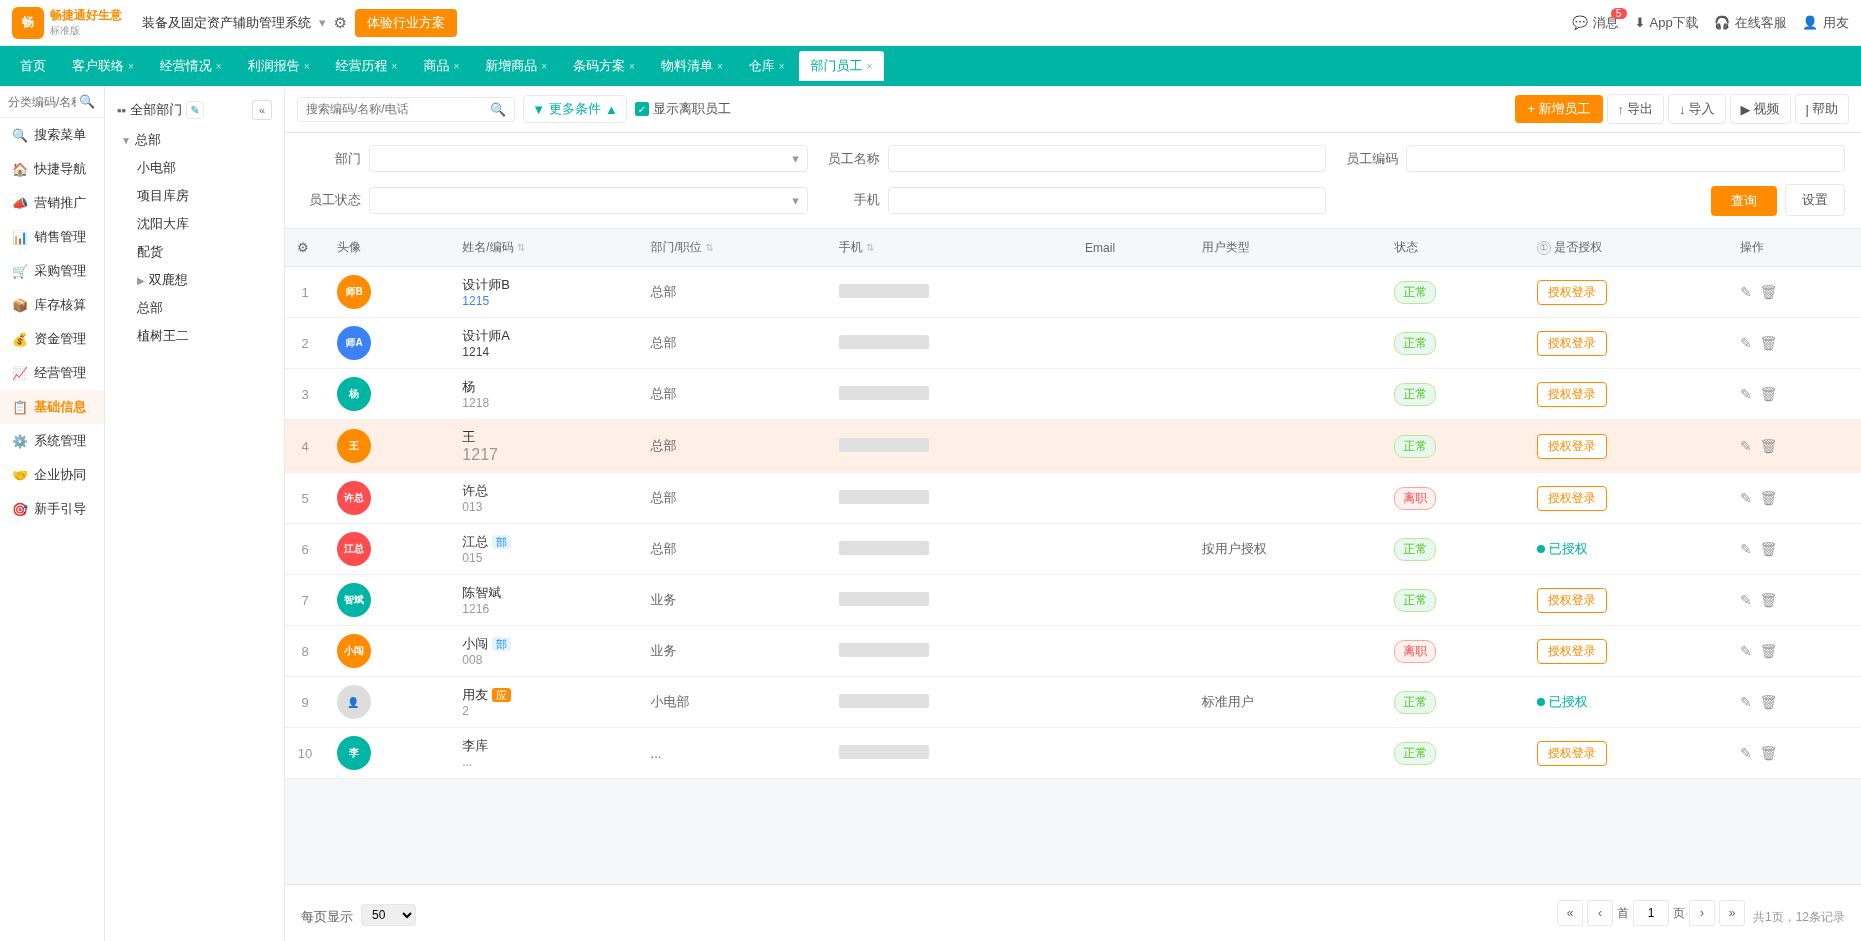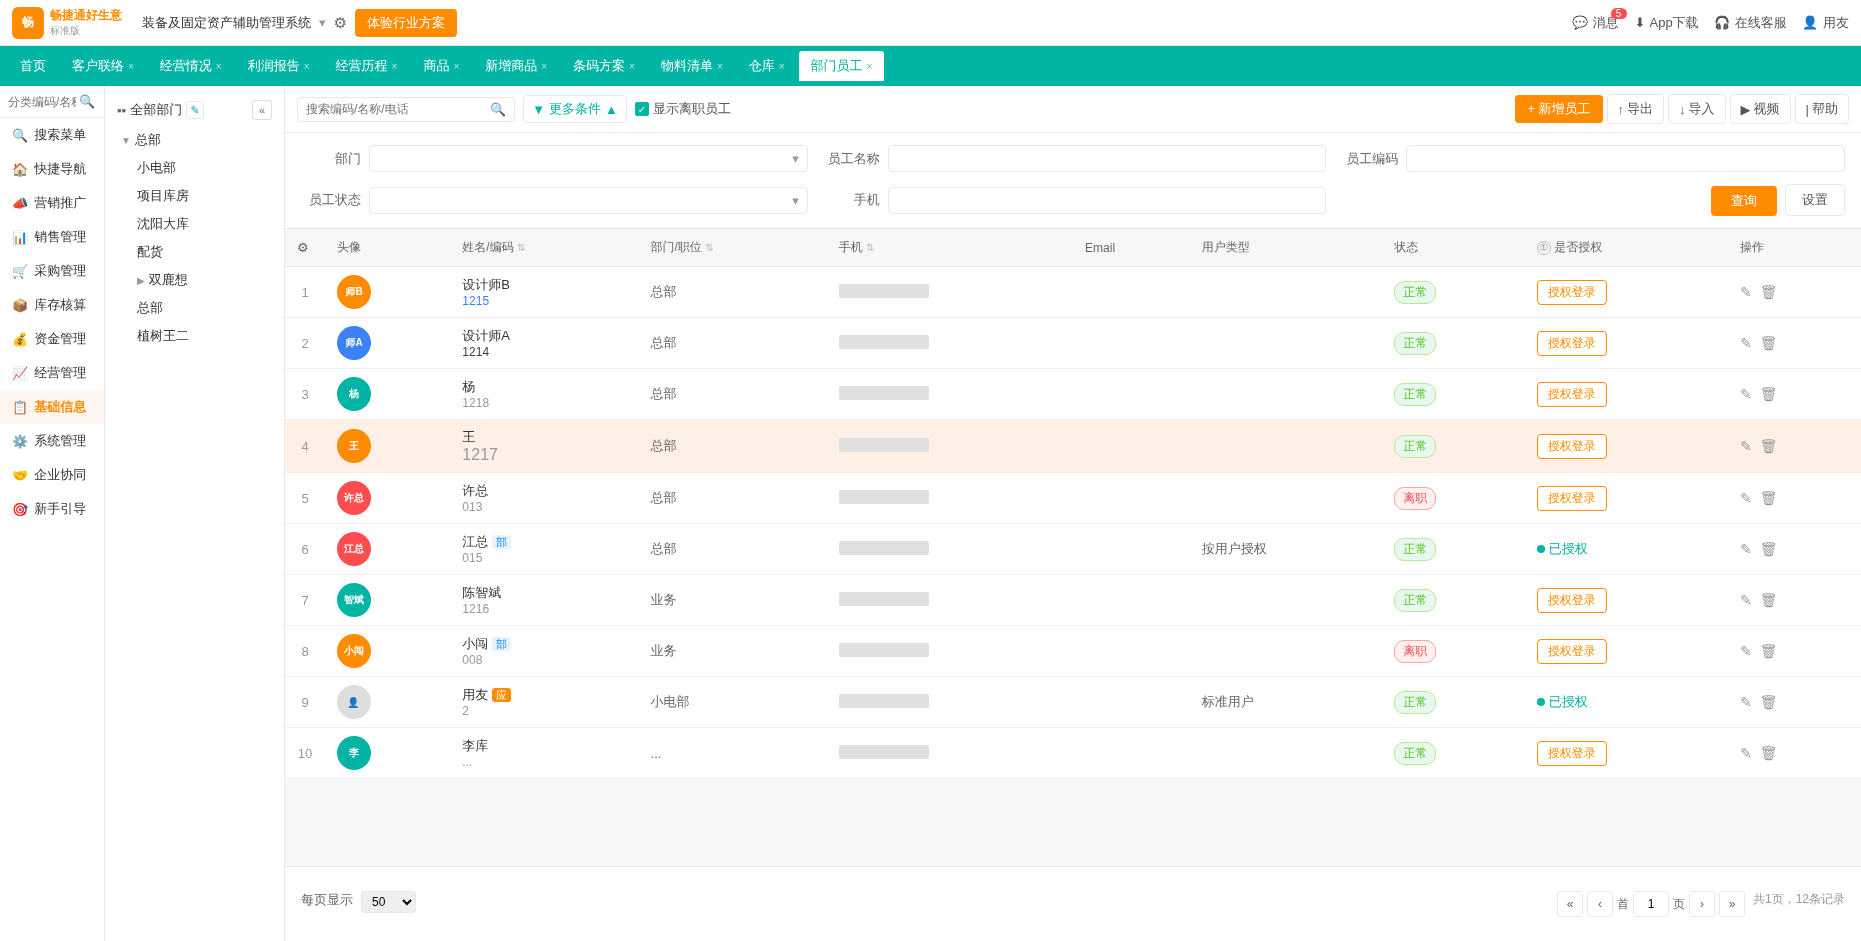--- a/index.html
+++ b/index.html
@@ -80,21 +80,21 @@
     .status-resigned { background: #fff1f0; color: #ff4d4f; border: 1px solid #ffa39e; }
     .btn-authorize { border: 1px solid #ff8c00; color: #ff8c00; background: #fff; border-radius: 4px; padding: 3px 10px; cursor: pointer; font-size: 12px; white-space: nowrap; }
     .authorized-dot { display: flex; align-items: center; gap: 4px; font-size: 12px; color: #00b5a3; }
     .dot-green { width: 8px; height: 8px; border-radius: 50%; background: #00b5a3; flex-shrink: 0; }
     .action-icons { display: flex; gap: 8px; }
     .action-icon { color: #999; cursor: pointer; font-size: 14px; }
     .phone-blur { background: #e8e8e8; color: #e8e8e8; border-radius: 3px; font-size: 12px; user-select: none; }
     .dept-tag { background: #e6f3ff; color: #1890ff; border-radius: 3px; padding: 1px 4px; font-size: 11px; }
 
     
-    .table-footer { background: #fff; border-top: 1px solid #e8e8e8; padding: 24px 16px; display: flex; align-items: flex-start; gap: 8px; font-size: 12px; color: #666; flex-shrink: 0; }
+    .table-footer { background: #fff; border-top: 1px solid #e8e8e8; padding: 15px 16px; display: flex; align-items: flex-end; gap: 8px; font-size: 12px; color: #666; flex-shrink: 0; }
     .pagination { display: flex; align-items: center; gap: 4px; margin-left: auto; }
     .page-btn { width: 26px; height: 26px; border: 1px solid #e8e8e8; border-radius: 3px; display: flex; align-items: center; justify-content: center; cursor: pointer; background: #fff; color: #666; font-size: 12px; }
     .page-input { width: 36px; height: 26px; border: 1px solid #e8e8e8; border-radius: 3px; text-align: center; font-size: 12px; outline: none; }
     .per-page-select { border: 1px solid #e8e8e8; border-radius: 3px; padding: 2px 6px; font-size: 12px; outline: none; cursor: pointer; }
     .sort-icon { color: #bbb; font-size: 10px; cursor: pointer; }
     .info-icon { display: inline-flex; align-items: center; justify-content: center; width: 14px; height: 14px; border-radius: 50%; border: 1px solid #bbb; color: #999; font-size: 10px; cursor: pointer; }
   </style>
 </head>
 <body>
 

